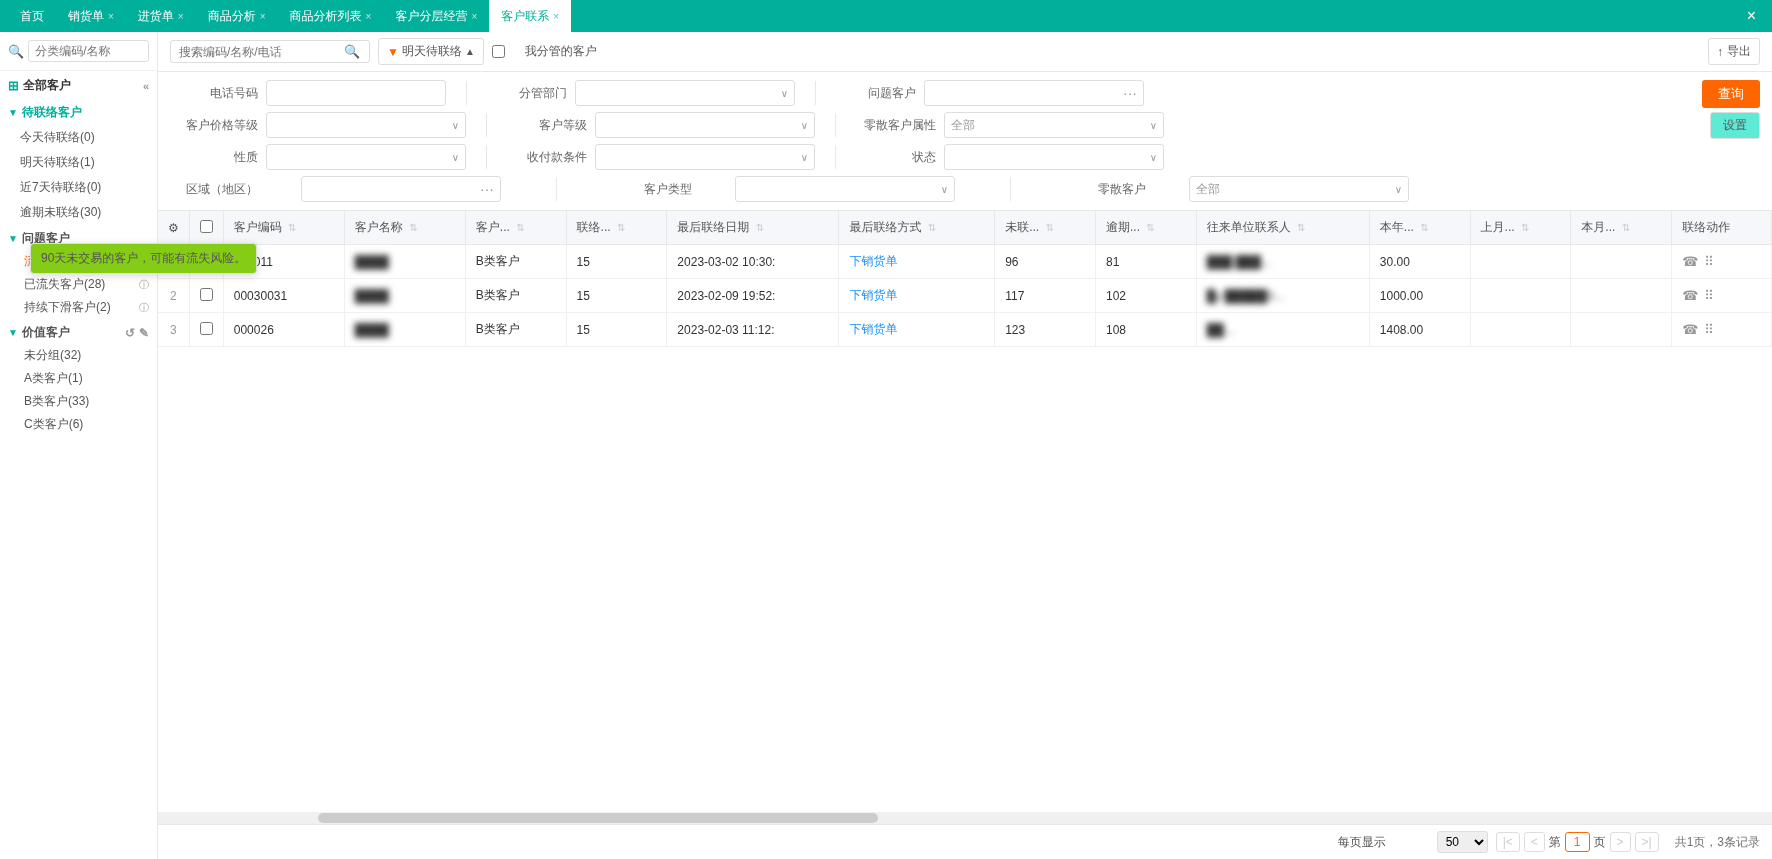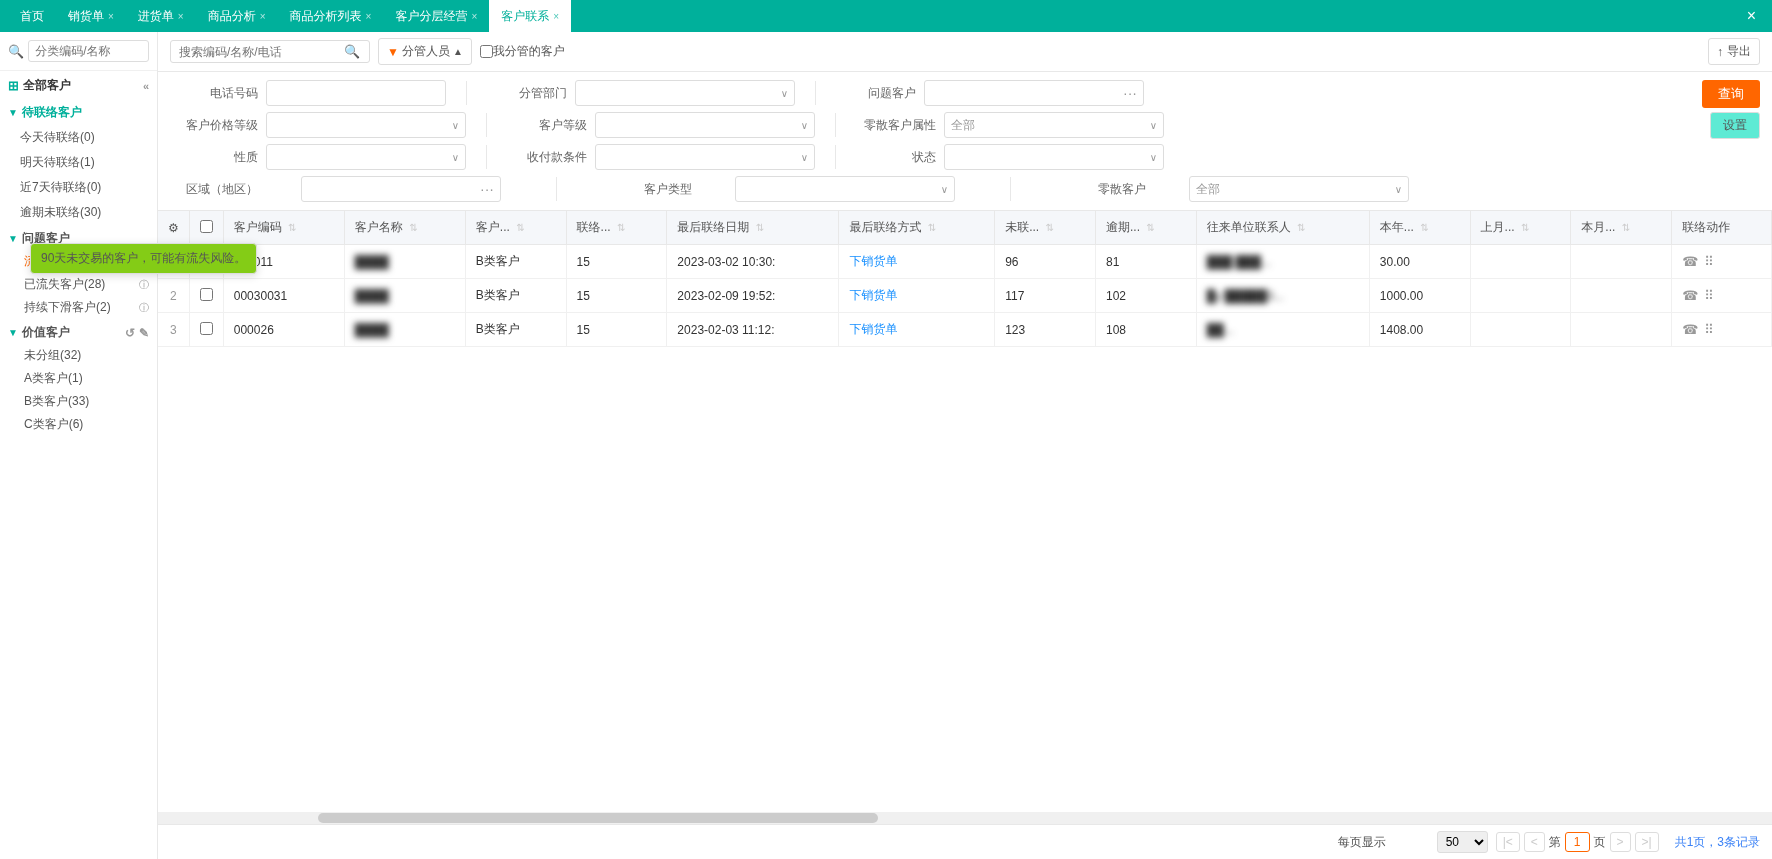--- a/index.html
+++ b/index.html
@@ -171,21 +171,21 @@
       border: 1px solid #ddd;
       border-radius: 3px;
       cursor: pointer;
       color: #555;
       background: white;
     }
     .filter-icon { color: #ff6600; }
     .checkbox-label {
       display: flex;
       align-items: center;
-      gap: 0;
+      gap: 20px;
       cursor: pointer;
       color: #555;
     }
     .toolbar-spacer { flex: 1; }
     .export-btn {
       display: flex;
       align-items: center;
       gap: 4px;
       padding: 4px 8px;
       cursor: pointer;
@@ -348,21 +348,21 @@
       background: white;
     }
     .page-btn.disabled { color: #ccc; cursor: not-allowed; }
     .page-current {
       padding: 2px 8px;
       border: 1px solid #ff6600;
       border-radius: 3px;
       color: #ff6600;
       background: white;
     }
-    .footer-total { color: #3b82f6; margin-left: 8px; }
+    .footer-total { color: #737373; margin-left: 8px; }
 
     
     .scroll-bar-area {
       height: 12px;
       background: #f0f0f0;
       position: relative;
     }
     .scroll-thumb {
       position: absolute;
       left: 160px;
@@ -490,21 +490,21 @@
 
   <div class="content-area">
 
     <div class="toolbar">
       <div class="toolbar-search">
         <input type="text" placeholder="搜索编码/名称/电话" style="">
         <span class="search-icon">🔍</span>
       </div>
       <button class="toolbar-filter-btn">
         <span class="filter-icon">▼</span>
-        <span>分管人员</span>
+        <span>明天待联络</span>
         <span style="font-size:10px;">▲</span>
       </button>
       <label class="checkbox-label">
         <input type="checkbox" style="">
         <span>我分管的客户</span>
       </label>
       <div class="toolbar-spacer"></div>
       <button class="export-btn">
         <span>↑</span>
         <span>导出</span>

